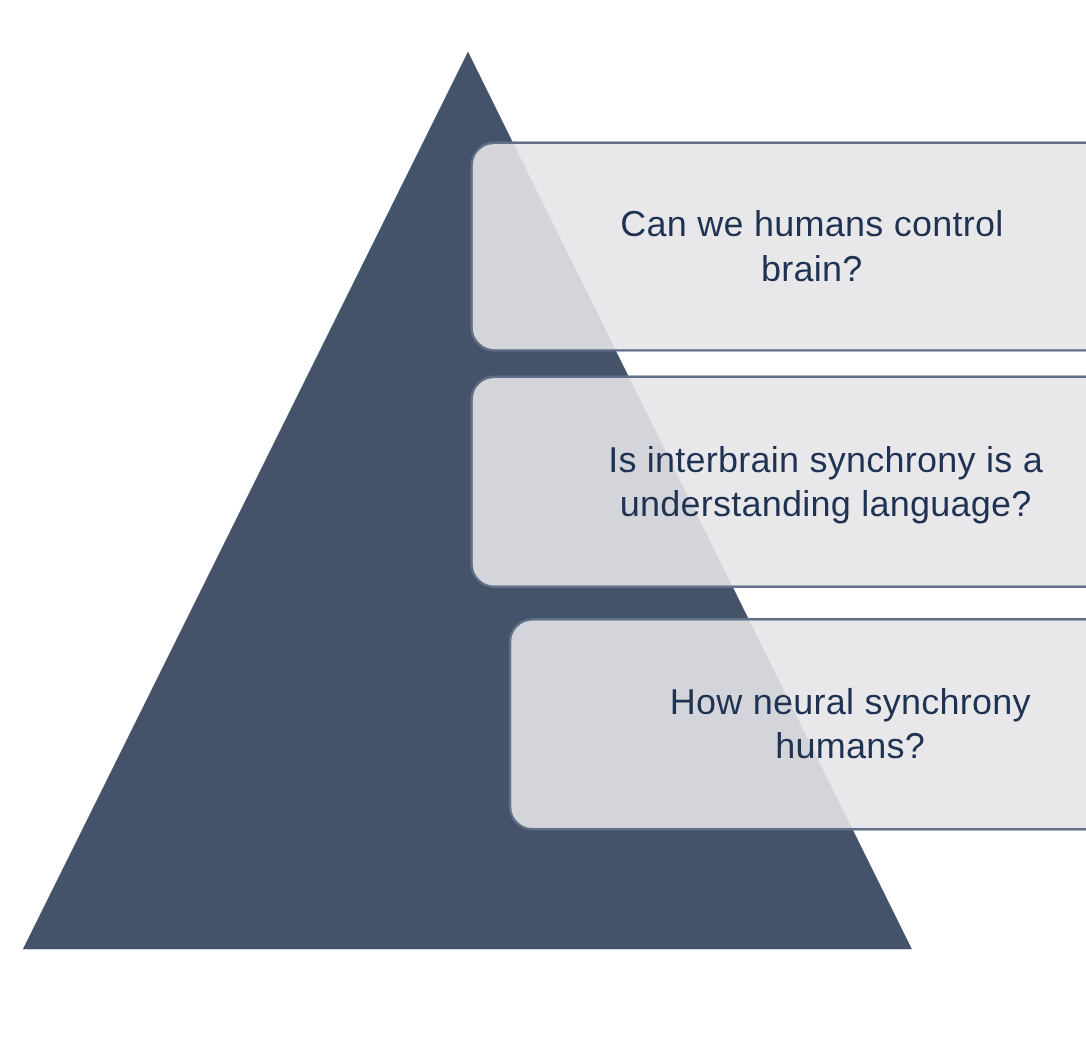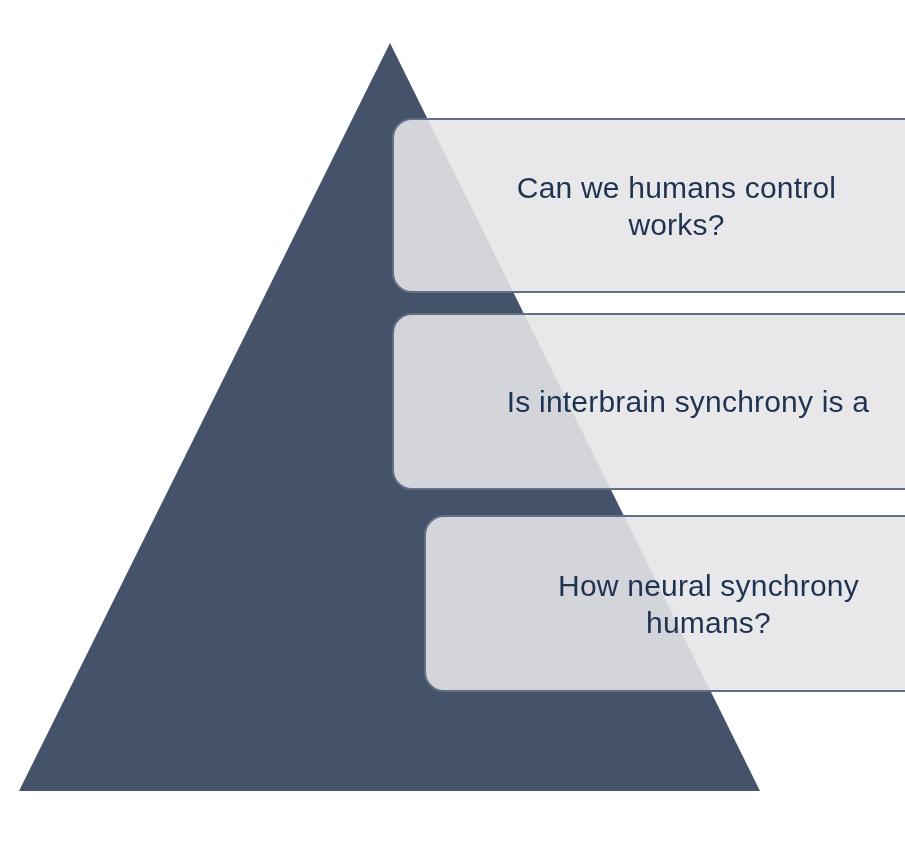--- a/index.html
+++ b/index.html
@@ -52,25 +52,26 @@
 <body>
 
 <div id="canvas">
 
   <svg id="pyramid-svg" viewBox="0 0 905 866" xmlns="http://www.w3.org/2000/svg">
     <polygon fill="#44526A" points="390,43 19,791 760,791"></polygon>
   </svg>
 
   <div id="box-0" class="question-box">
     <div class="line">Can we humans control</div>
-    <div class="line">works?</div>
+    <div class="line">brain?</div>
   </div>
 
   <div id="box-1" class="question-box">
     <div class="line">Is interbrain synchrony is a</div>
+    <div class="line">understanding language?</div>
   </div>
 
   <div id="box-2" class="question-box">
     <div class="line">How neural synchrony</div>
     <div class="line">humans?</div>
   </div>
 
 </div>
 
 </body></html>

